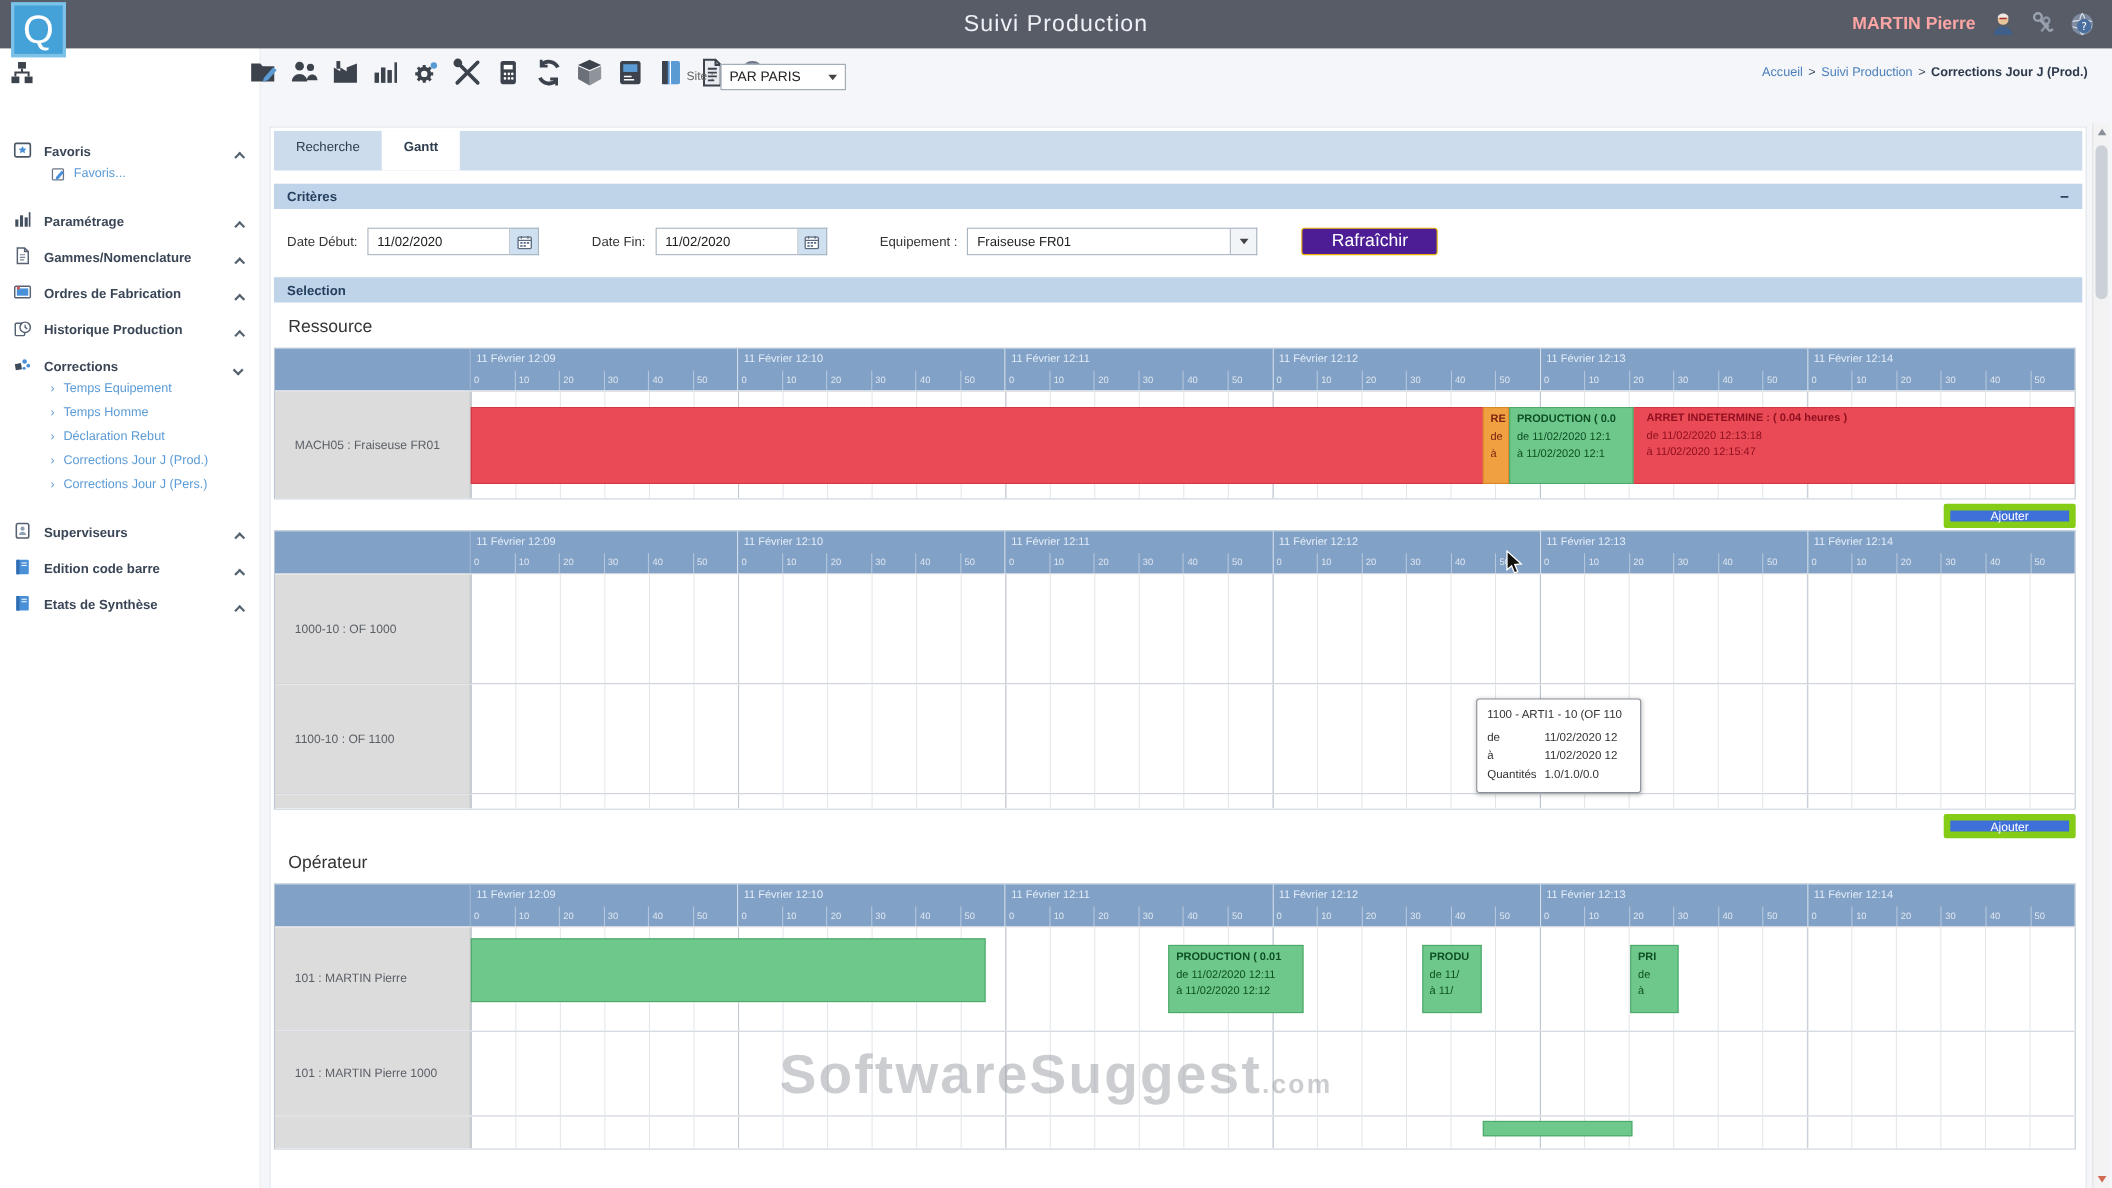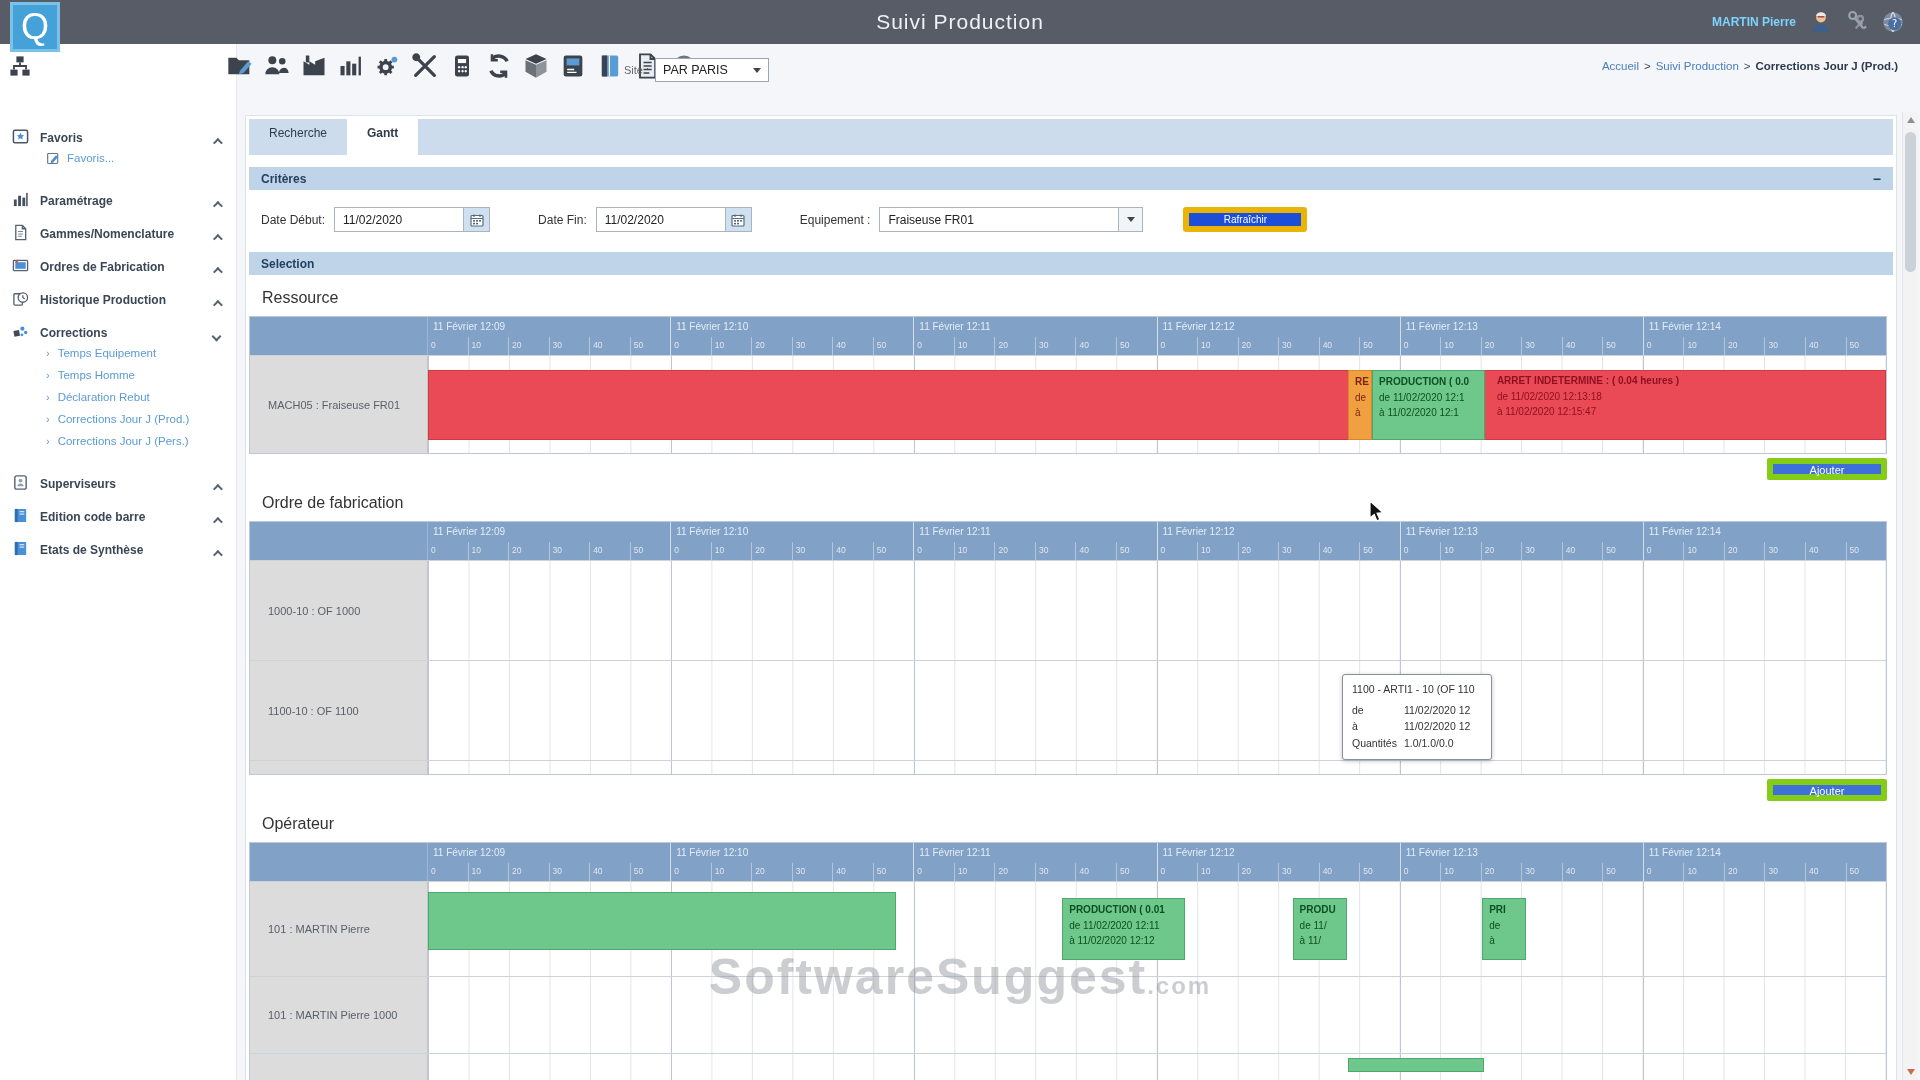--- a/index.html
+++ b/index.html
@@ -6,21 +6,21 @@
   html,body { width:1920px; height:1080px; overflow:hidden; }
   body { font-family:"Liberation Sans", sans-serif; background:#f4f6f9; position:relative; }
 
   
   .header { position:absolute; left:0; top:0; right:0; height:44px; background:#575c66; z-index:20; }
   .logo { position:absolute; left:10px; top:2px; width:50px; height:50px; background:#45a2d9; border:3px solid #7cc1e8;
           color:#fff; font-size:36px; display:flex; align-items:center; justify-content:center; z-index:30; }
   .brand { position:absolute; left:70px; top:11px; color:#fff; font-size:19px; letter-spacing:.5px; }
   .header-title { text-align:center; line-height:44px; color:#eef2f7; font-size:21px; letter-spacing:1px; }
   .header-right { position:absolute; right:14px; top:0; height:44px; display:flex; gap:12px; align-items:center; }
-  .user-name { color:#7dd3fc; font-size:12px; font-weight:bold; }
+  .user-name { color:#fca5a5; font-size:16px; font-weight:bold; }
   .hicon { width:26px; height:26px; display:inline-block; }
   .hicon svg { width:100%; height:100%; }
 
   
   .nav-toggle { position:absolute; left:8px; top:54px; width:24px; height:24px; z-index:15; }
   .nav-toggle svg { width:100%; height:100%; }
   .tb-icons { position:absolute; left:226px; top:52px; display:flex; gap:9px; z-index:15; }
   .tbicon { width:28px; height:28px; display:inline-block; }
   .tbicon svg { width:100%; height:100%; }
   .site-box { position:absolute; left:624px; top:58px; display:flex; align-items:center; gap:6px;
@@ -64,22 +64,22 @@
   .date-input { width:130px; height:25px; border:1px solid #a9b4c0; padding:0 8px; font-size:12px; color:#222;
                 font-family:"Liberation Sans", sans-serif; }
   .cal-btn { width:26px; height:25px; background:#cfe0f1; border:1px solid #a9b4c0; border-left:none;
              display:flex; align-items:center; justify-content:center; cursor:pointer; }
   .cal-btn svg { width:14px; height:14px; }
   .gap1 { width:48px; } .gap2 { width:48px; } .gap3 { width:40px; }
   .equip-select { width:240px; height:25px; border:1px solid #a9b4c0; background:#fff; display:flex; align-items:center;
                   padding:0 8px; font-size:12px; color:#222; }
   .equip-arrow { width:24px; height:25px; border:1px solid #a9b4c0; border-left:none; background:#f2f5f8;
                  display:flex; align-items:center; justify-content:center; cursor:pointer; }
-  .btn-refresh { width:124px; height:25px; background:#1d4ed8; border:6px solid #eab308; border-radius:3px;
-                 color:#fff; font-size:10px; cursor:pointer; font-family:"Liberation Sans", sans-serif; }
+  .btn-refresh { width:124px; height:25px; background:#4c1d95; border:1px solid #eab308; border-radius:3px;
+                 color:#fff; font-size:16px; cursor:pointer; font-family:"Liberation Sans", sans-serif; }
 
   
   .g-title { font-size:16px; color:#333; margin:14px 0 9px 13px; }
   .g-table { width:1638px; border:1px solid #bdc8d6; position:relative; }
   .g-head { display:flex; height:38px; background:#82a1c6; }
   .g-corner { width:178px; flex:none; border-right:1px solid #9db5d2; }
   .g-groups { flex:1; display:flex; }
   .g-group { flex:1; border-left:1px solid rgba(255,255,255,.65); display:flex; flex-direction:column; min-width:0; }
   .g-group:first-child { border-left:none; }
   .g-group-label { height:20px; font-size:10px; color:#e3edf8; padding:4px 0 0 5px; white-space:nowrap; overflow:hidden; }
@@ -521,21 +521,20 @@
             </div>
             <div class="g-bar stop-text" style="left: 72.9%; width: 26.8%; top: 14px; height: 70px;">
               <div class="g-line first">ARRET INDETERMINE : ( 0.04 heures )</div>
               <div class="g-line">de  11/02/2020 12:13:18</div>
               <div class="g-line">à  11/02/2020 12:15:47</div>
             </div>
           </div>
         </div>
       </div>
       <div class="g-addrow"><button class="btn-add">Ajouter</button></div>
-      <div class="g-title">Ordre de fabrication</div>
       <div class="g-table">
         <div class="g-head">
           <div class="g-corner"></div>
           <div class="g-groups">
             <div class="g-group">
               <div class="g-group-label">11 Février 12:09</div>
               <div class="g-ticks">
                 <div class="g-tick">0</div>
                 <div class="g-tick">10</div>
                 <div class="g-tick">20</div>

